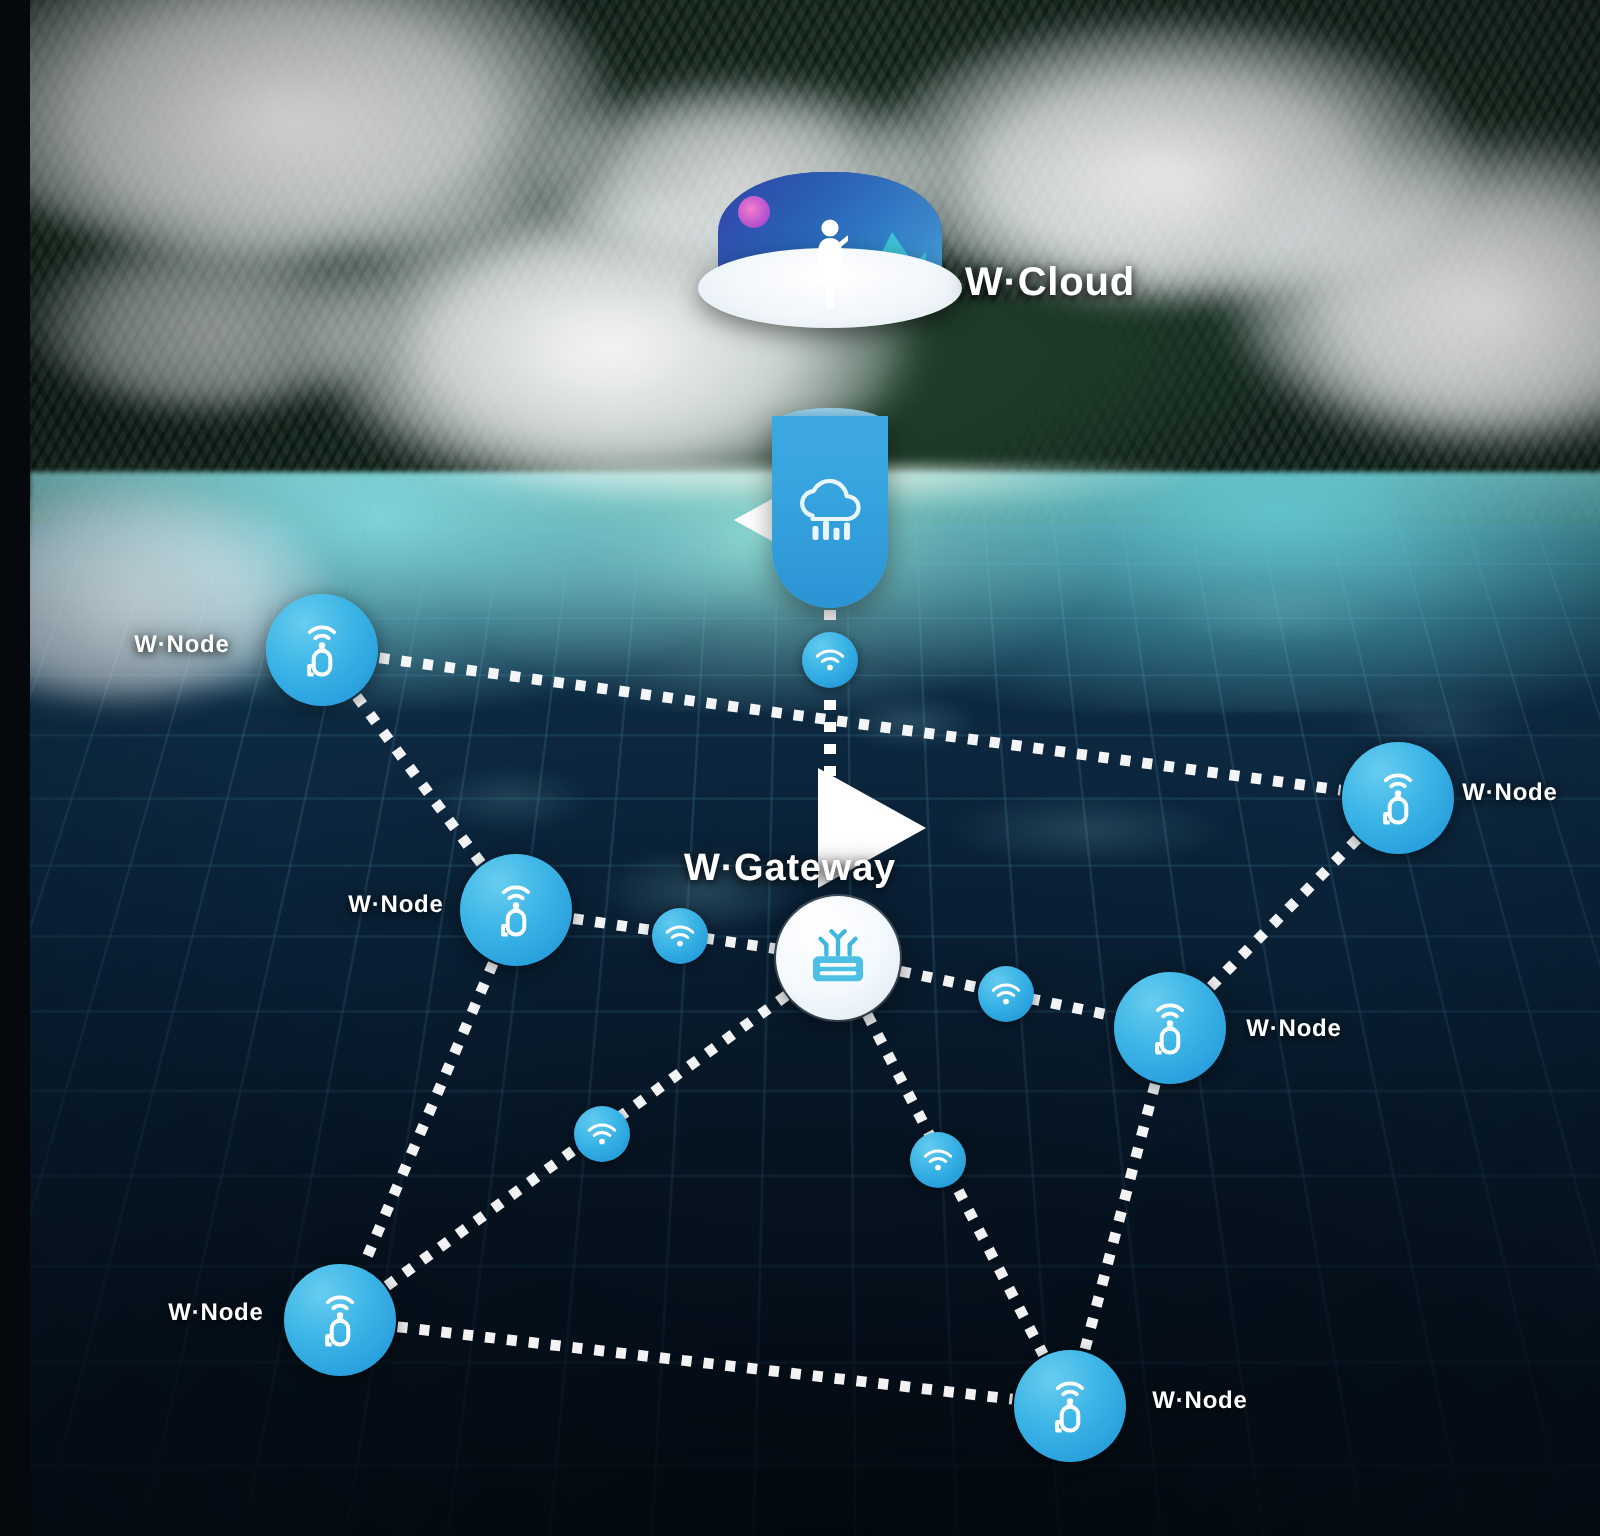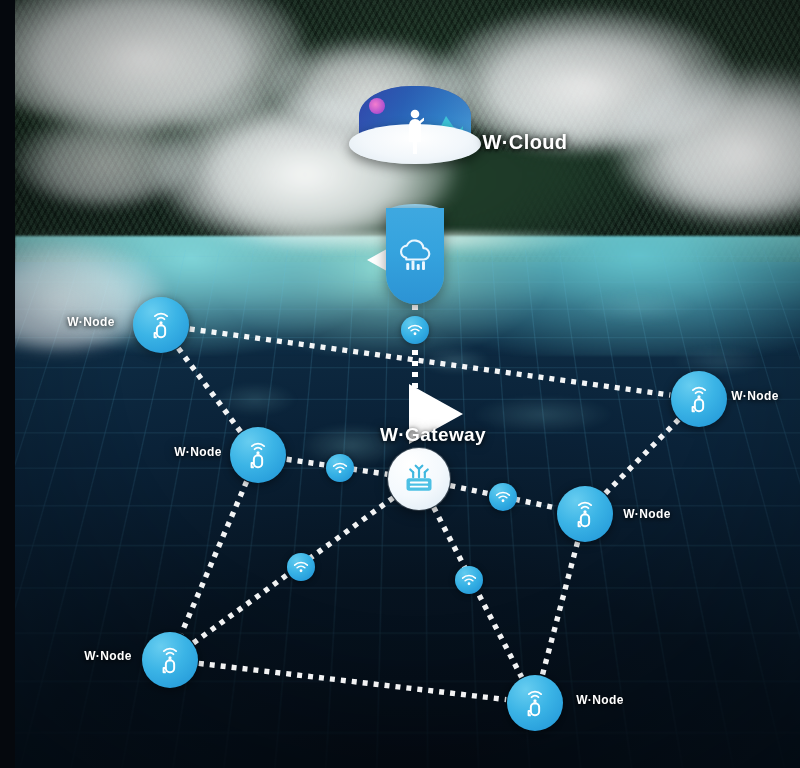--- a/index.html
+++ b/index.html
@@ -272,21 +272,21 @@
         <path d="M24 12 l-4-4"></path>
         <path d="M24 12 l4-4"></path>
         <path d="M17 16 l-3.5-3.5"></path>
         <path d="M31 16 l3.5-3.5"></path>
       </g>
       <rect x="9" y="23" width="30" height="15" rx="3.2" fill="#4cc0e4"></rect>
       <rect x="13" y="27" width="22" height="2.3" rx="1.1" fill="#ffffff"></rect>
       <rect x="13" y="32" width="22" height="2.3" rx="1.1" fill="#ffffff"></rect>
     </svg>
   </div>
-  <div class="lbl big" id="gateway-label" style="left: 418px; top: 435px;">W·Gateway</div>
+  <div class="lbl big" id="gateway-label" style="left: 380px; top: 435px;">W·Gateway</div>
 
   <div id="markers">
       <div class="node" style="left: 146px; top: 325px;">
         <svg viewBox="0 0 36 36">
           <g fill="none" stroke="#ffffff" stroke-width="2" stroke-linecap="round">
             <path d="M11.5 8.6a9.4 9.4 0 0 1 13 0"></path>
             <path d="M14.4 11.8a5.3 5.3 0 0 1 7.2 0"></path>
           </g>
           <circle cx="18" cy="15.6" r="1.7" fill="#ffffff"></circle>
           <rect x="13.6" y="18.4" width="8.8" height="12.6" rx="4.2" fill="none" stroke="#ffffff" stroke-width="2.1"></rect>

